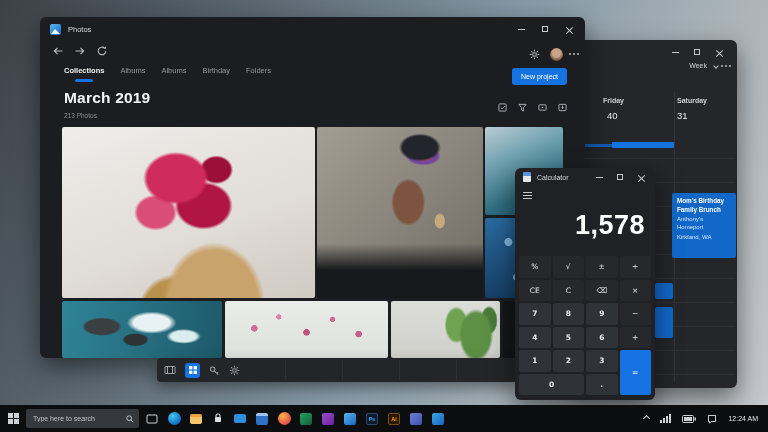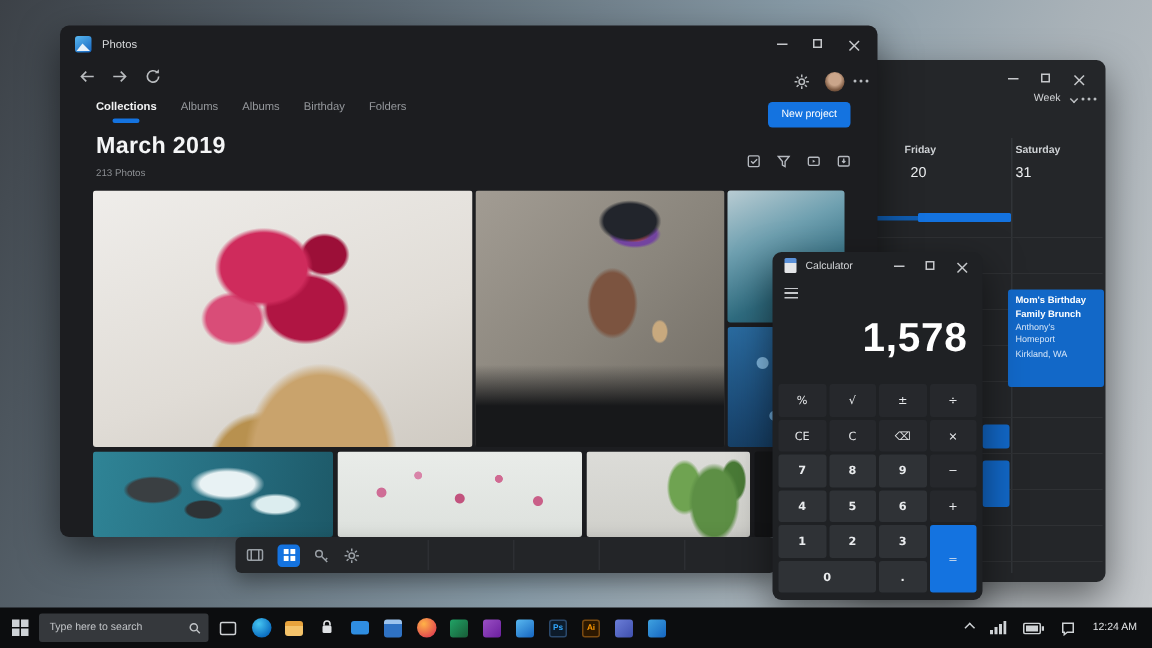--- a/index.html
+++ b/index.html
@@ -169,21 +169,21 @@
           <i></i>
         </div>
     </div>
     <div class="cal-view">
       <span class="lbl">Week</span>
       <span class="chev"></span>
       <span class="dots"></span>
     </div>
     <div class="cal-day" style="left:38px;">Friday</div>
     <div class="cal-day" style="left:112px;">Saturday</div>
-    <div class="cal-date" style="left:42px;">20</div>
+    <div class="cal-date" style="left:42px;">40</div>
     <div class="cal-date" style="left:112px;">31</div>
     <div class="cal-vdiv"></div>
     <div class="cal-grid"></div>
     <div class="allday-thin"></div>
     <div class="allday-thick"></div>
     <div class="cal-event">
       <div class="t">Mom's Birthday Family Brunch</div>
       <div class="l">Anthony's Homeport</div>
       <div class="l">Kirkland, WA</div>
     </div>

